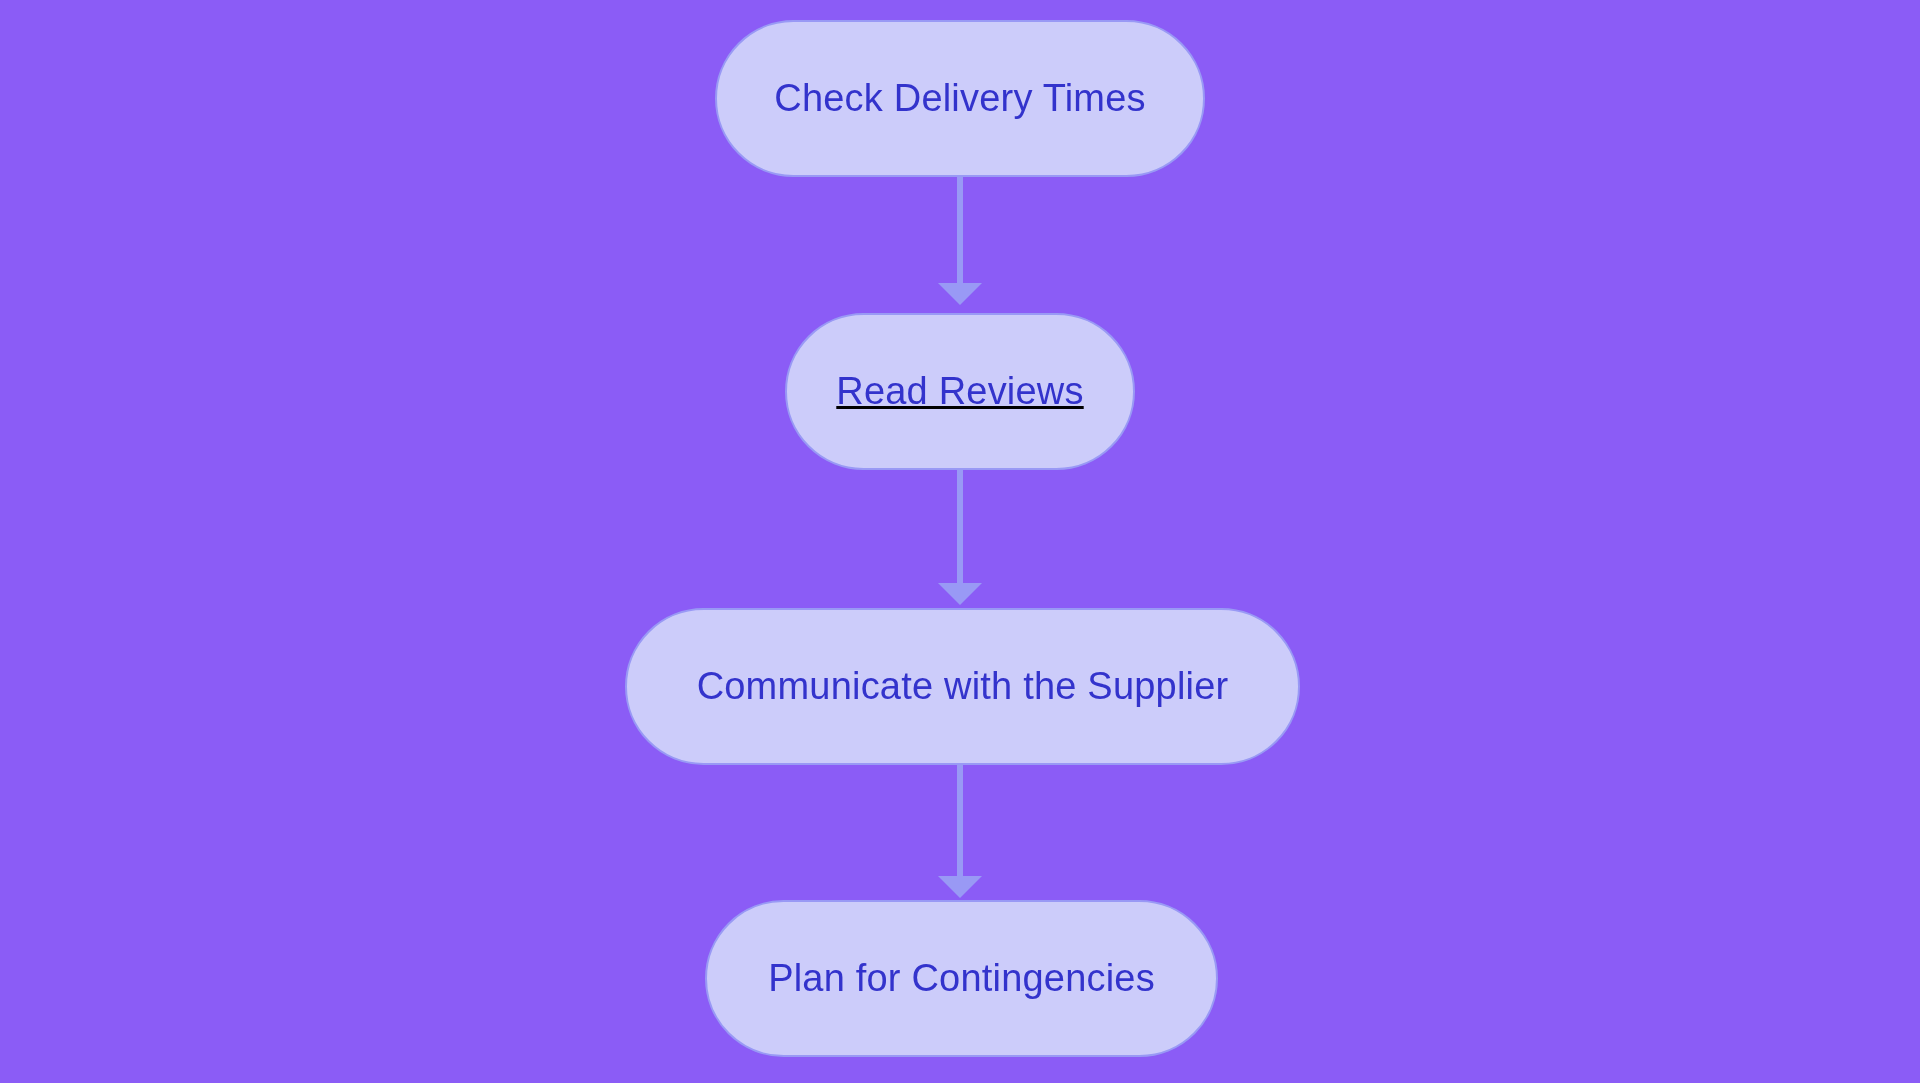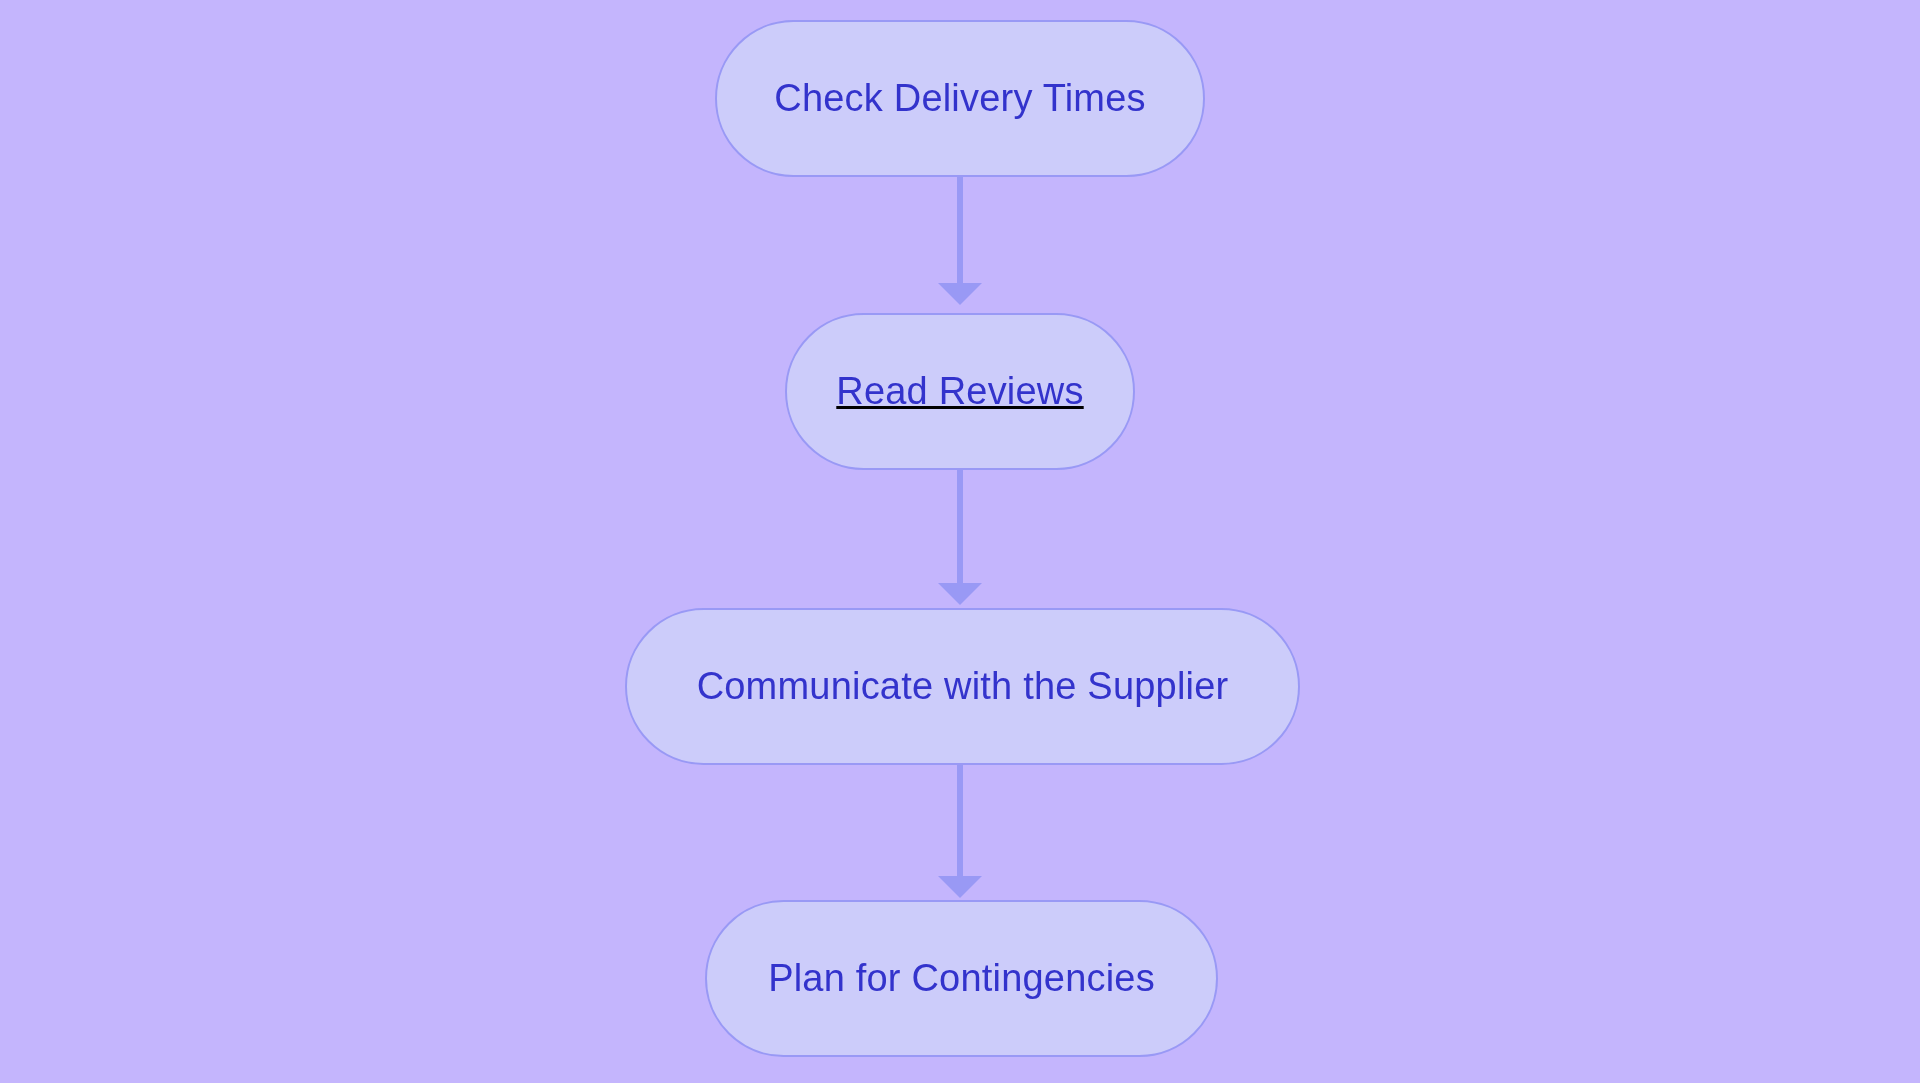--- a/index.html
+++ b/index.html
@@ -66,21 +66,21 @@
     fill: none;
   }
   .connector-head {
     fill: #9999f5;
     stroke: none;
   }
 </style>
 </head>
 <body style="background: rgb(255, 255, 255);">
 
-<div id="flow-canvas" style="background: #c4b5fd;">
+<div id="flow-canvas" style="background: #8b5cf6;">
 
   <svg class="flow-connector" viewBox="0 0 1920 1083" width="1920" height="1083" aria-hidden="true">
 
     <g>
       <line class="connector-line" x1="960" y1="177" x2="960" y2="283" stroke="#9999f5"></line>
       <polygon class="connector-head" points="938,283 982,283 960,305" fill="#9999f5"></polygon>
     </g>
 
     <g>
       <line class="connector-line" x1="960" y1="470" x2="960" y2="583" stroke="#9999f5"></line>

